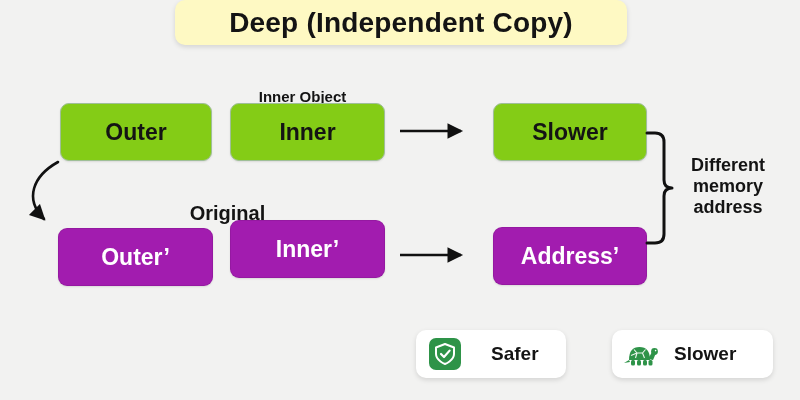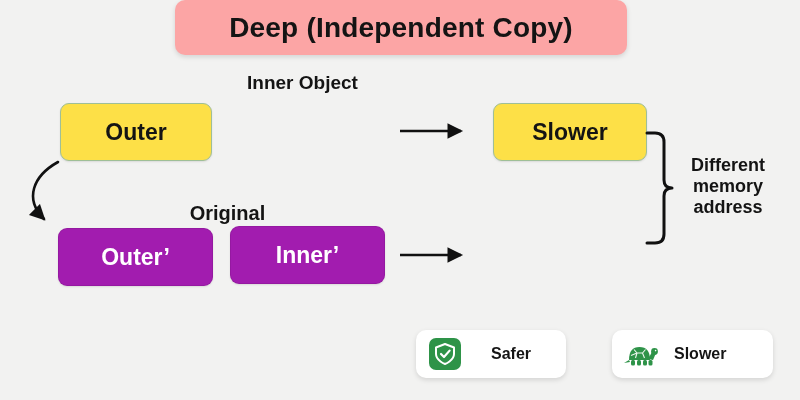--- a/index.html
+++ b/index.html
@@ -7,98 +7,104 @@
     width:800px;height:400px;
     background:#f2f2f1;
     font-family:"Liberation Sans","DejaVu Sans",sans-serif;
     color:#141414;
     position:relative;
     overflow:hidden;
   }
   .stage{position:absolute;inset:0;width:800px;height:400px;}
 
   .title-card{
-    position:absolute;left:175px;top:0;width:452px;height:55px;
-    background:#fca5a5;border-radius:10px;
+    position:absolute;left:175px;top:0;width:452px;height:45px;
+    background:#fef9c3;border-radius:10px;
     box-shadow:0 2px 5px rgba(0,0,0,0.13);
     display:flex;align-items:center;justify-content:center;
     font-size:28px;font-weight:bold;letter-spacing:0.2px;
   }
 
   .box{
     position:absolute;height:56px;border-radius:9px;
     display:flex;align-items:center;justify-content:center;
     font-size:23px;font-weight:bold;
     box-shadow:0 1px 2px rgba(0,0,0,0.10);
   }
   .box-light{
-    background:#fde047;border:1px solid #9fbf97;color:#141414;
+    background:#84cc16;border:1px solid #9fbf97;color:#141414;
   }
   .box-dark{
     background:#a21caf;border:1px solid rgba(0,0,0,0.08);color:#ffffff;
   }
   .b-outer  {left:60px; top:103px;width:150px;}
   .b-inner  {left:230px;top:103px;width:153px;}
   .b-addr   {left:493px;top:103px;width:152px;}
   .b-outer2 {left:58px; top:228px;width:153px;}
-  .b-inner2 {left:230px;top:226px;width:153px;}
+  .b-inner2 {left:230px;top:220px;width:153px;}
   .b-addr2  {left:493px;top:227px;width:152px;}
 
   .lbl{
     position:absolute;font-weight:bold;text-align:center;
   }
   .lbl-object      {left:50px; top:72px; width:150px;font-size:19px;}
-  .lbl-innerobject {left:230px;top:72px; width:145px;font-size:19px;}
+  .lbl-innerobject {left:230px;top:88px; width:145px;font-size:15px;}
   .lbl-original    {left:150px;top:170px;width:155px;font-size:20px;margin-top:32px;}
   .lbl-deepcopy    {left:150px;top:299px;width:152px;font-size:20px;}
   .lbl-memory{
     left:683px;top:155px;width:90px;
     font-size:18px;line-height:21px;font-weight:bold;text-align:center;
   }
 
   svg.overlay{position:absolute;left:0;top:0;pointer-events:none;}
 
   .legend-card{
     position:absolute;top:330px;height:48px;
     background:#ffffff;border-radius:10px;
     box-shadow:0 2px 5px rgba(0,0,0,0.13);
     display:flex;align-items:center;
   }
   .legend-safer {left:416px;width:150px;padding-left:13px;box-sizing:border-box;}
   .legend-slower{left:612px;width:161px;padding-left:10px;box-sizing:border-box;}
-  .legend-label{font-size:16px;font-weight:bold;}
+  .legend-label{font-size:19px;font-weight:bold;}
   .legend-safer .legend-label{margin-left:30px;}
   .legend-slower .legend-label{margin-left:14px;}
   .icon-wrap{display:flex;align-items:center;justify-content:center;}
 </style>
 </head>
 <body>
 
 <div class="stage">
 
   <div class="title-card">
     <span>Deep (Independent Copy)</span>
   </div>
 
   <div class="lbl lbl-innerobject">Inner Object</div>
 
   <div class="box box-light b-outer">
     <span>Outer</span>
   </div>
+  <div class="box box-light b-inner">
+    <span>Inner</span>
+  </div>
   <div class="box box-light b-addr">
     <span>Slower</span>
   </div>
 
   <div class="lbl lbl-original">Original</div>
 
   <div class="box box-dark b-outer2">
     <span>Outer’</span>
   </div>
   <div class="box box-dark b-inner2">
     <span>Inner’</span>
+  </div>
+  <div class="box box-dark b-addr2">
+    <span>Address’</span>
   </div>
 
 
   <div class="lbl lbl-memory">Different memory address</div>
 
   <svg class="overlay" width="800" height="400" viewBox="0 0 800 400">
     <defs>
       <marker id="ah" markerWidth="6.5" markerHeight="6.5" refX="5.2" refY="3" orient="auto">
         <path d="M0,0 L6,3 L0,6 Z" fill="#111111"></path>
       </marker>

